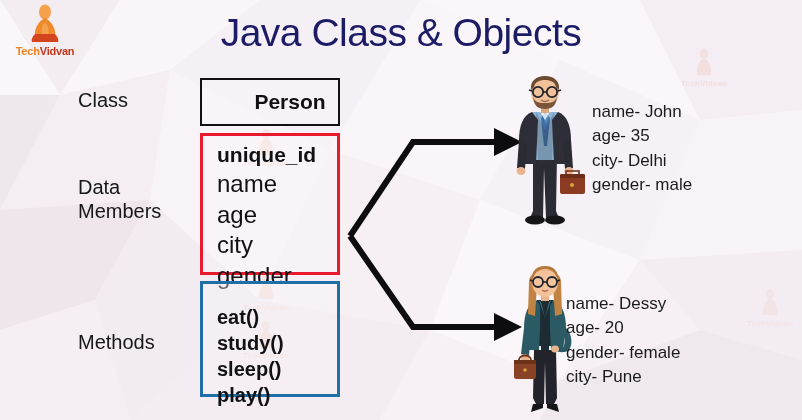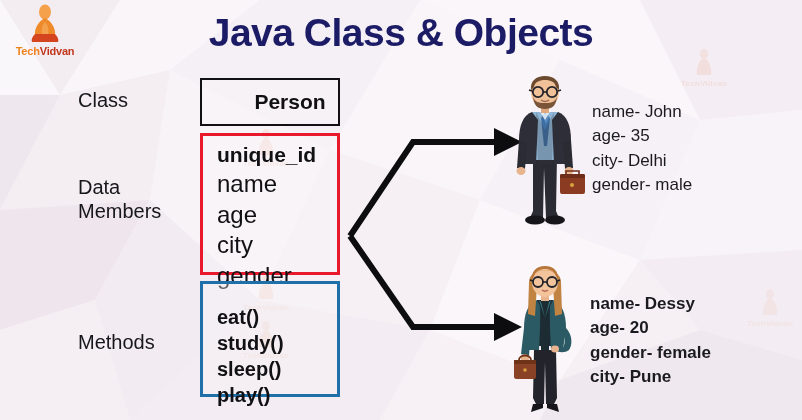--- a/index.html
+++ b/index.html
@@ -22,21 +22,21 @@
   .wm .wm-txt{font-size:8px;font-weight:bold;color:#e9b9a6;letter-spacing:.2px;margin-top:1px;white-space:nowrap;}
 
   
   .logo{position:absolute;left:8px;top:4px;z-index:5;width:74px;text-align:center;}
   .logo svg{display:block;margin:0 auto;}
   .logo-text{font-size:11px;font-weight:bold;letter-spacing:-.2px;margin-top:1px;}
   .logo-text .t1{color:#f0821e;}
   .logo-text .t2{color:#c0371b;}
 
   .title{position:absolute;left:0;right:0;top:11px;text-align:center;z-index:5;
-         font-size:39px;font-weight:bold;color:#1b1b66;letter-spacing:-.5px;}
+         font-size:39px;font-weight:normal;color:#1b1b66;letter-spacing:-.5px;}
 
   
   .side-label{position:absolute;z-index:5;font-size:20px;color:#17171a;
               font-weight:normal;line-height:1.22;}
   #lbl-class{left:78px;top:88px;}
   #lbl-data{left:78px;top:175px;}
   #lbl-methods{left:78px;top:330px;}
 
   
   .box{position:absolute;z-index:5;background:rgba(250,246,249,.35);box-sizing:border-box;padding-left:40px;}
@@ -56,21 +56,21 @@
   .arrows svg{display:block;width:802px;height:420px;}
 
   
   .person{position:absolute;z-index:5;}
   #person-john{left:503px;top:68px;}
   #person-dessy{left:503px;top:258px;}
 
   
   .obj{position:absolute;z-index:5;font-size:17px;color:#1b1b1f;line-height:1.43;}
   #obj-john{left:592px;top:100px;}
-  #obj-dessy{left:590px;top:292px;font-weight:bold;}
+  #obj-dessy{left:566px;top:292px;}
 </style>
 </head>
 <body>
 
 <div id="stage">
 
   <div class="bg">
     <svg viewBox="0 0 802 420" xmlns="http://www.w3.org/2000/svg">
       <rect width="802" height="420" fill="#f7f2f5"></rect>
       <polygon points="0,0 120,0 60,95" fill="#f3ecf1"></polygon>

